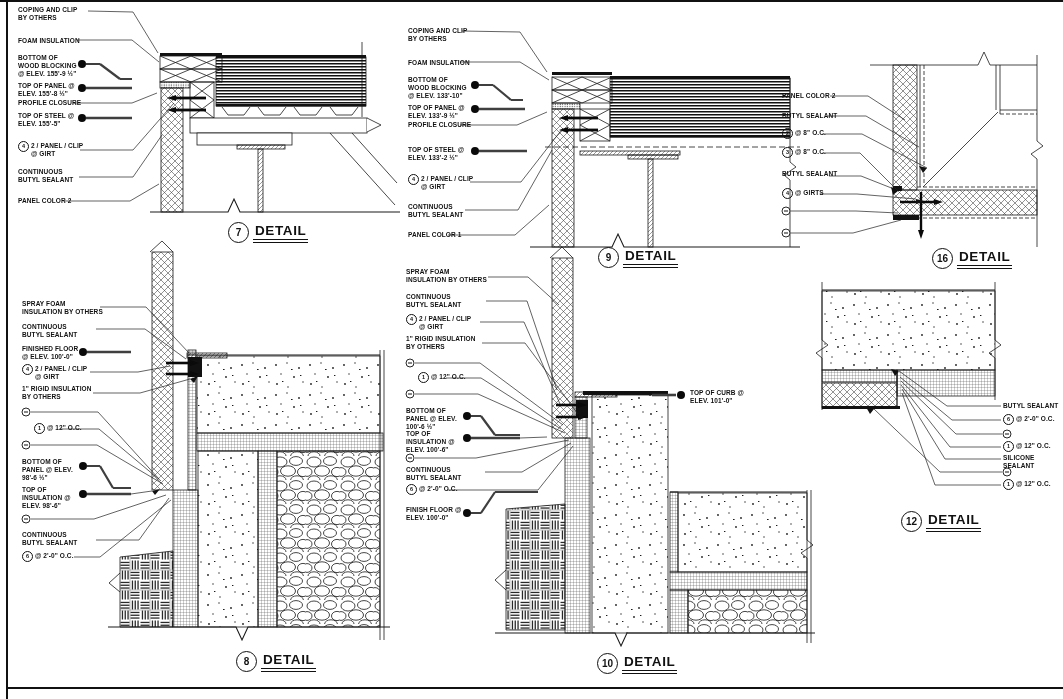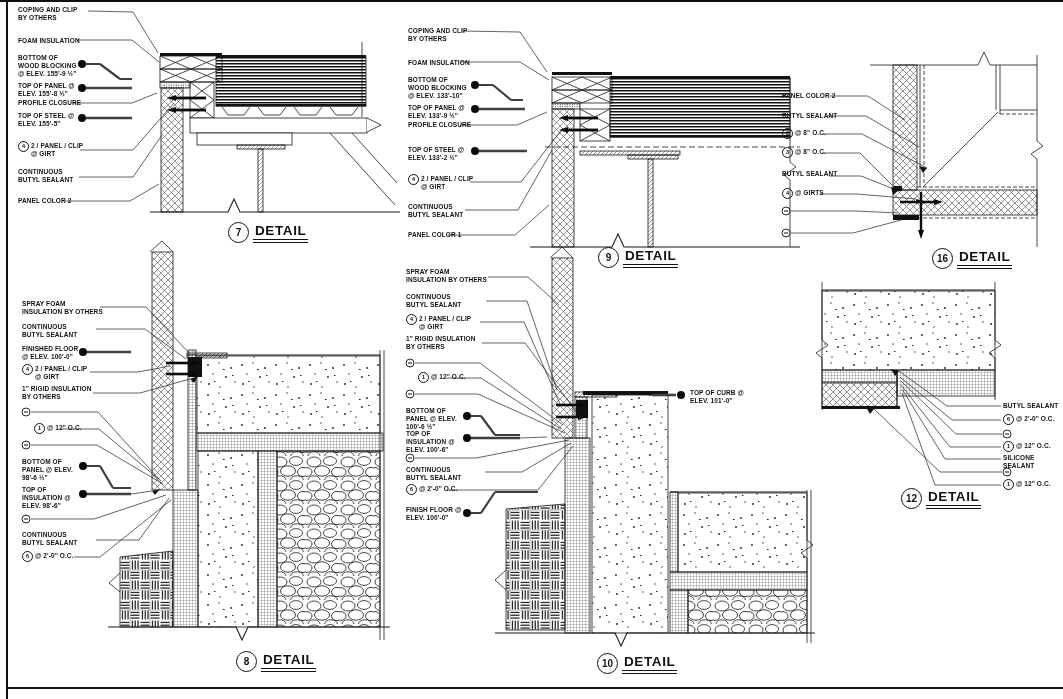--- a/index.html
+++ b/index.html
@@ -473,18 +473,18 @@
     <span class="txt">DETAIL</span>
   </div>
   <div class="cap" style="left:236px;top:651px">
     <span class="num">8</span>
     <span class="txt">DETAIL</span>
   </div>
   <div class="cap" style="left:597px;top:653px">
     <span class="num">10</span>
     <span class="txt">DETAIL</span>
   </div>
-  <div class="cap" style="left:901px;top:488px">
+  <div class="cap" style="left:901px;top:511px">
     <span class="num">12</span>
     <span class="txt">DETAIL</span>
   </div>
 
 </div>
 
 </body></html>

